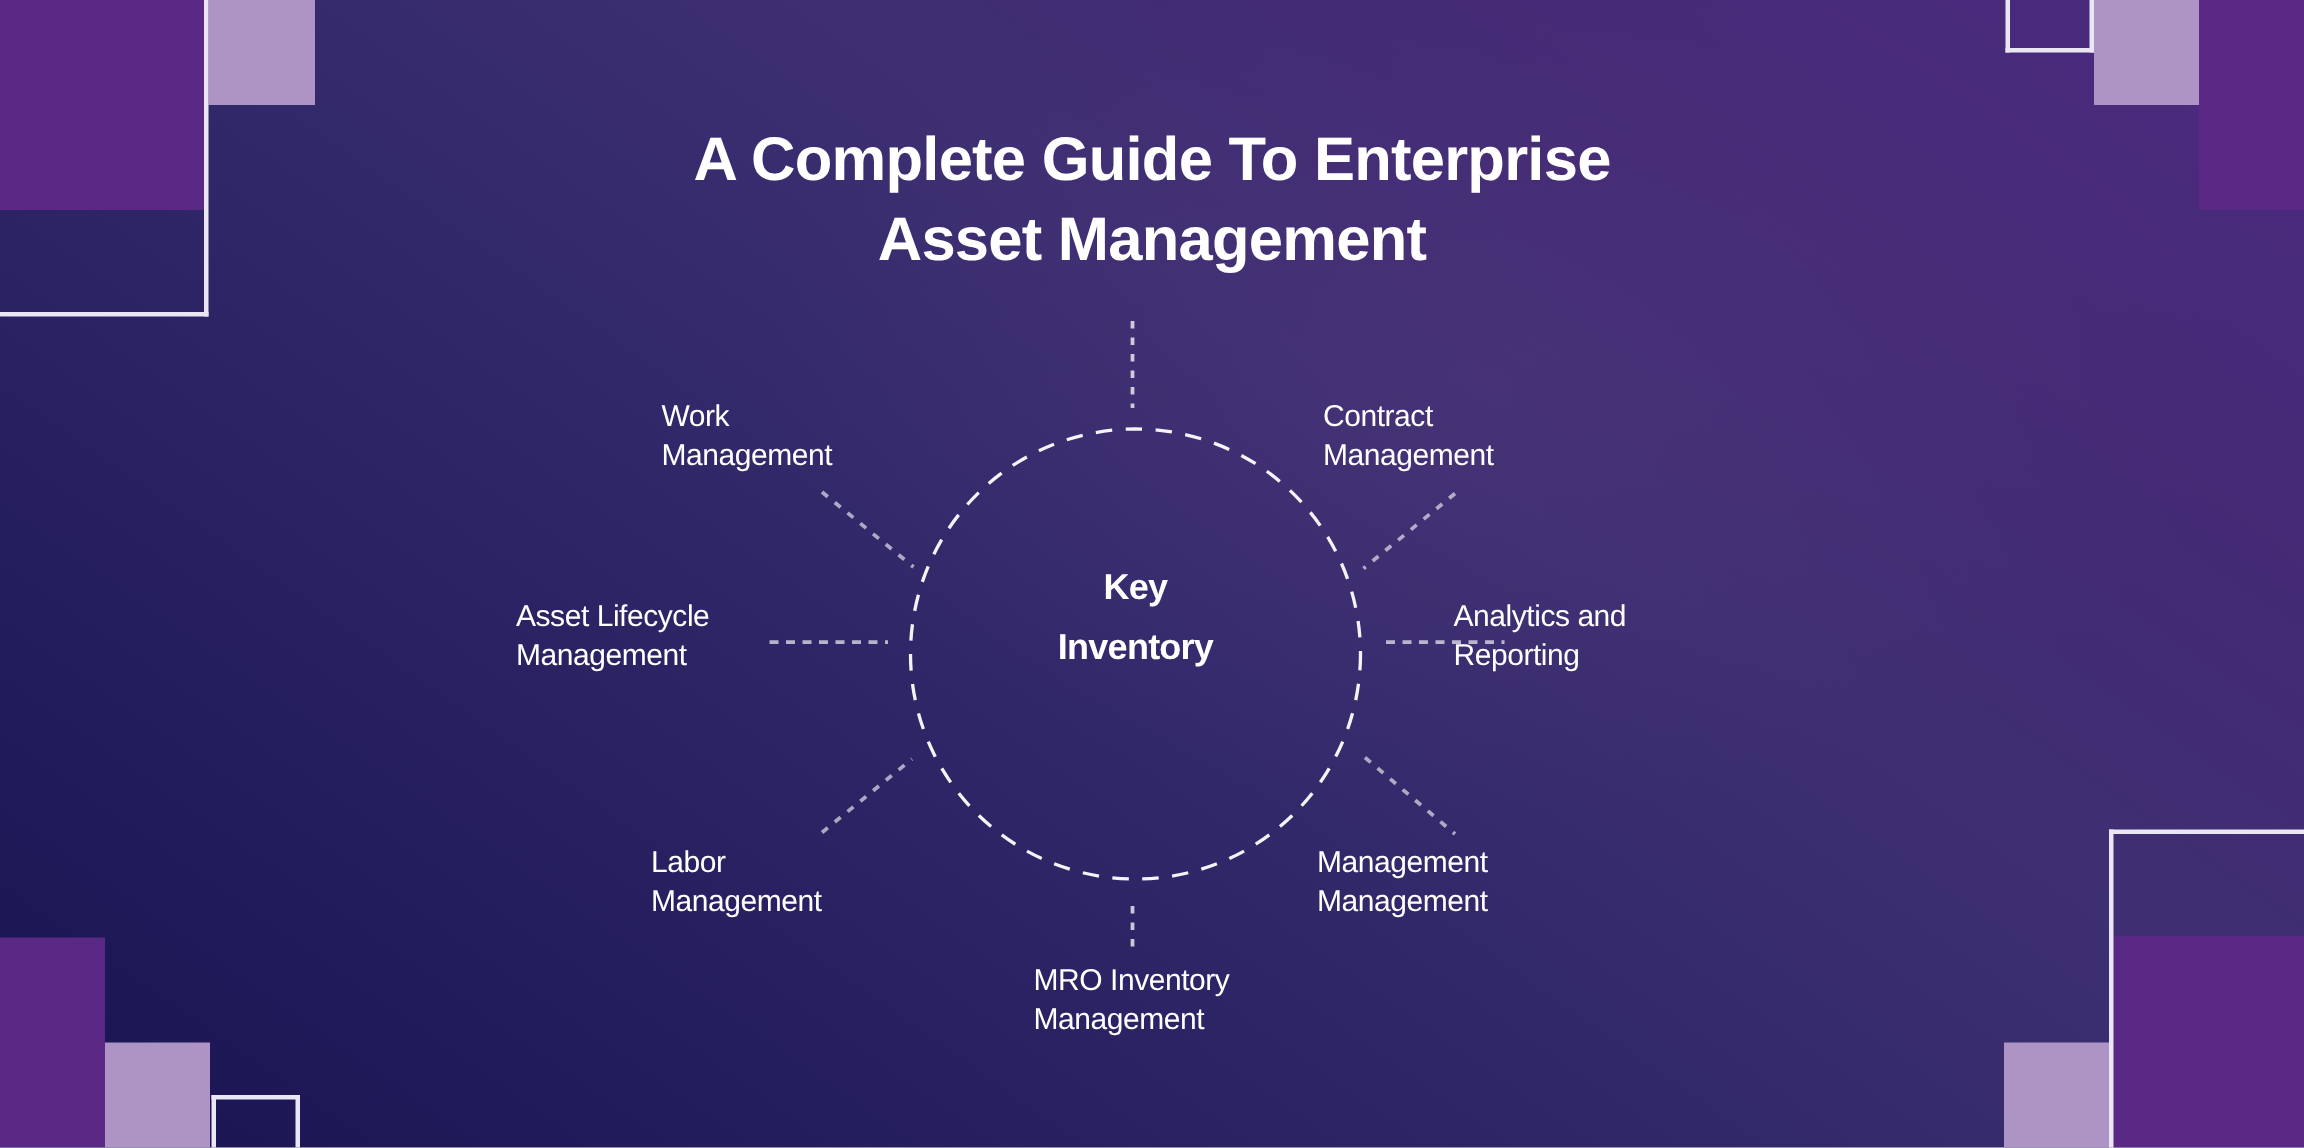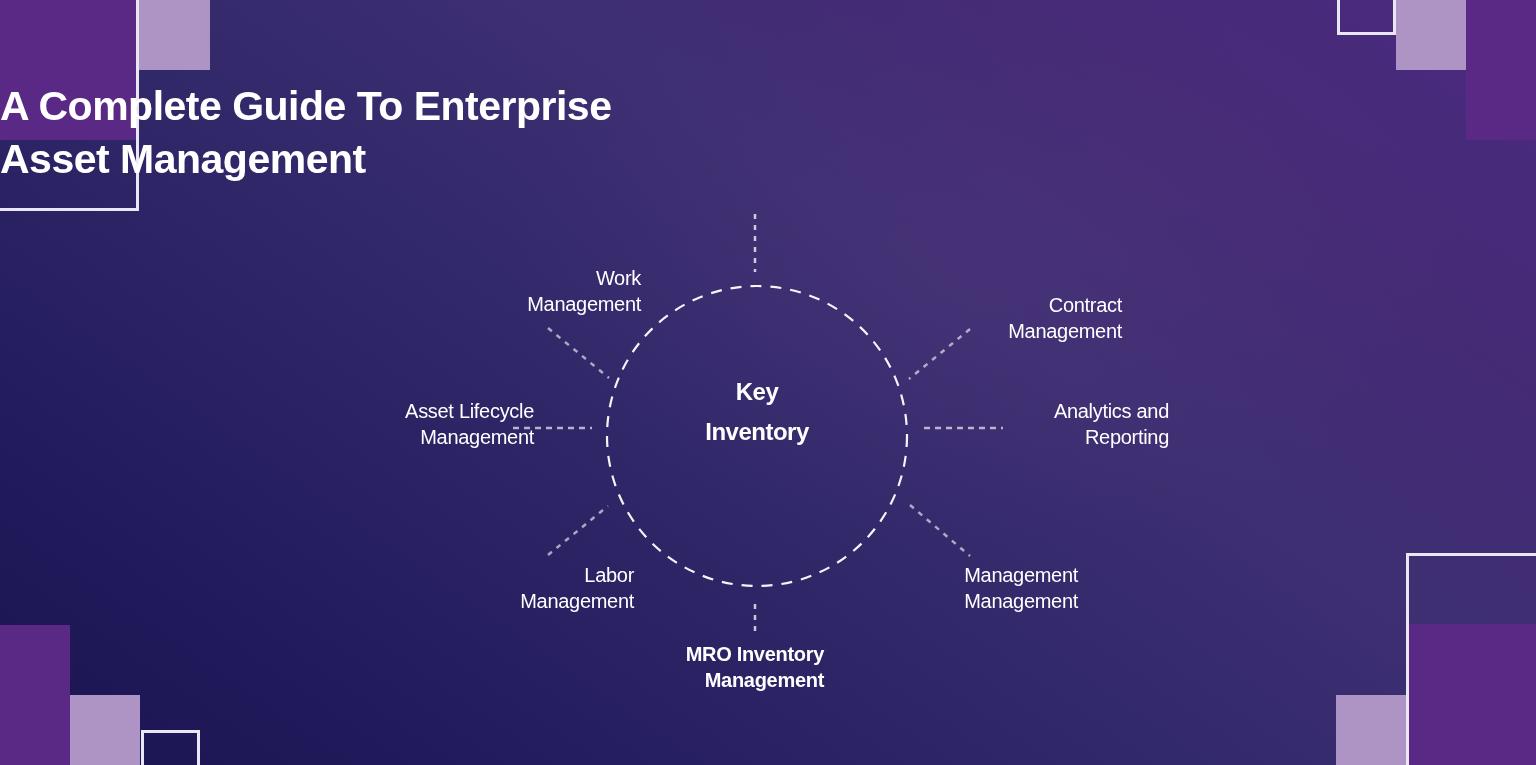--- a/index.html
+++ b/index.html
@@ -26,21 +26,21 @@
       box-sizing: border-box;
     }
     .purple { background: #5a2885; }
     .lavender { background: #ae94c4; }
 
     .title {
       position: absolute;
       left: 0;
       width: 1536px;
       top: 80px;
-      text-align: left;
+      text-align: center;
       font-weight: bold;
       font-size: 41px;
       line-height: 53px;
       letter-spacing: -0.5px;
     }
     .title div { white-space: nowrap; }
 
     svg.diagram {
       position: absolute;
       left: 0;
@@ -56,21 +56,21 @@
       width: 300px;
       text-align: center;
       font-weight: bold;
       font-size: 24px;
       line-height: 40px;
       letter-spacing: -0.5px;
     }
 
     .node {
       position: absolute;
-      text-align: right;
+      text-align: left;
       font-size: 20px;
       line-height: 26px;
       white-space: nowrap;
       letter-spacing: -0.3px;
     }
     .node div { white-space: nowrap; }
   </style>
 </head>
 <body>
 
@@ -127,41 +127,41 @@
 <div class="center-label">
   <div>Key</div>
   <div>Inventory</div>
 </div>
 
 <div class="node" style="left:441px;top:265px;width:200px;">
   <div>Work</div>
   <div>Management</div>
 </div>
 
-<div class="node" style="left:922px;top:265px;width:200px;margin-top:27px;">
+<div class="node" style="left:882px;top:265px;width:200px;">
   <div>Contract</div>
   <div>Management</div>
 </div>
 
-<div class="node" style="left:334px;top:398px;width:200px;">
+<div class="node" style="left:344px;top:398px;width:200px;">
   <div>Asset Lifecycle</div>
   <div>Management</div>
 </div>
 
 <div class="node" style="left:969px;top:398px;width:200px;">
   <div>Analytics and</div>
   <div>Reporting</div>
 </div>
 
 <div class="node" style="left:434px;top:562px;width:200px;">
   <div>Labor</div>
   <div>Management</div>
 </div>
 
 <div class="node" style="left:878px;top:562px;width:200px;">
   <div>Management</div>
   <div>Management</div>
 </div>
 
-<div class="node" style="left:624px;top:641px;width:200px;font-weight:bold;">
+<div class="node" style="left:689px;top:641px;width:200px;">
   <div>MRO Inventory</div>
   <div>Management</div>
 </div>
 
 </body></html>

